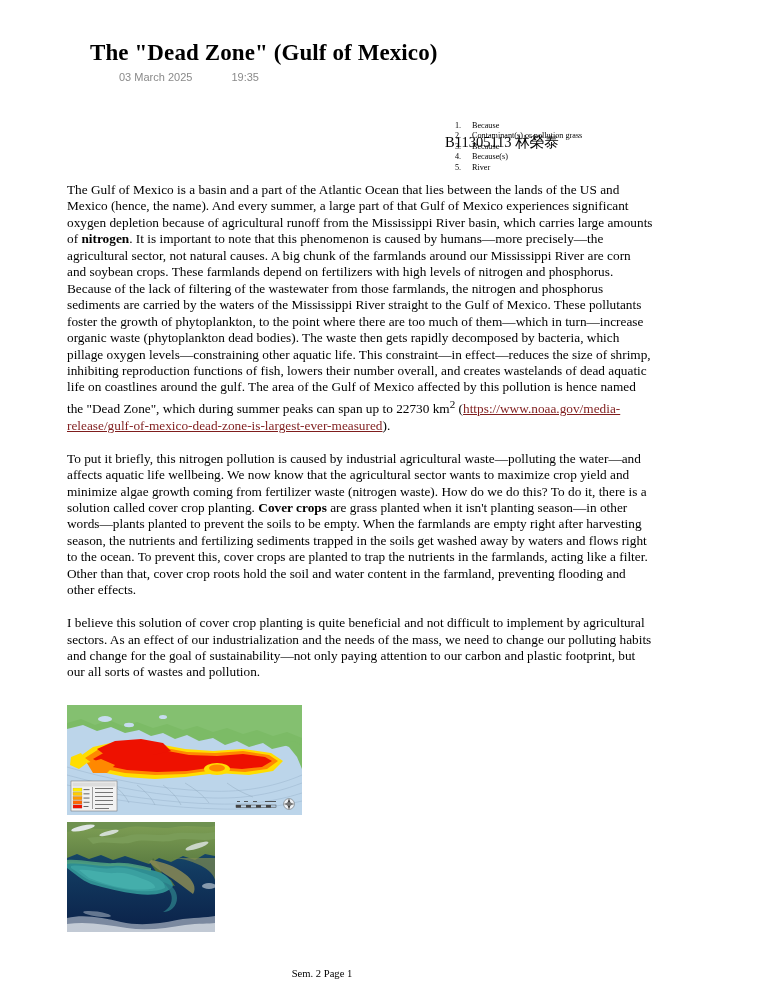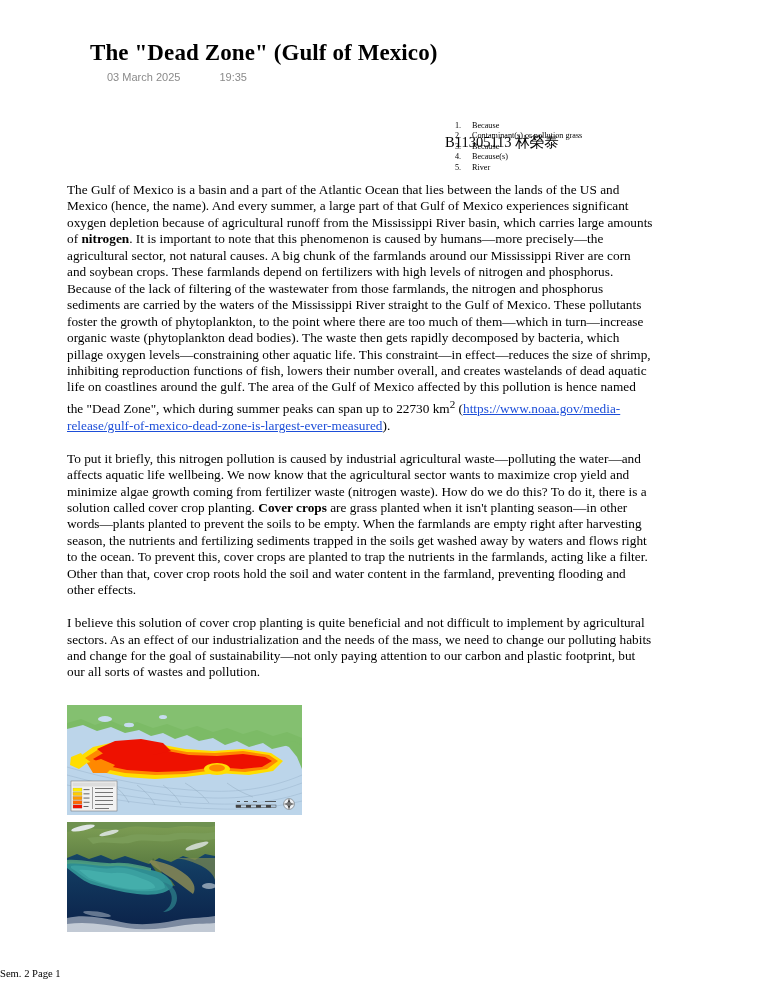--- a/index.html
+++ b/index.html
@@ -27,21 +27,21 @@
     left: 90px;
     top: 40px;
     font-family: "Liberation Serif", "DejaVu Serif", serif;
     font-size: 23px;
     font-weight: bold;
     letter-spacing: 0.1px;
     white-space: nowrap;
   }
   .meta-row {
     position: absolute;
-    left: 91px;
+    left: 103px;
     top: 71px;
     font-family: "Liberation Sans", "DejaVu Sans", sans-serif;
     font-size: 11px;
     color: #8a8a8a;
     white-space: nowrap;
     padding-left: 16px;
   }
   .meta-date { display: inline-block; }
   .meta-time { display: inline-block; margin-left: 36px; }
 
@@ -84,21 +84,21 @@
   }
   .para {
     font-size: 13.3px;
     line-height: 16.45px;
     text-align: left;
     margin: 0 0 16.4px 0;
   }
   .para:last-child { margin-bottom: 8px; }
   .bold { font-weight: bold; }
   a.ext-link {
-    color: #1d4ed8;
+    color: #7f1d1d;
     text-decoration: underline;
   }
 
   
   .figure-map {
     position: absolute;
     left: 67px;
     top: 705px;
     width: 235px;
     height: 110px;
@@ -115,21 +115,21 @@
     background: #0d2a52;
   }
   .fig-svg { display: block; width: 100%; height: 100%; }
 
   
   .footer {
     position: absolute;
     left: 0;
     top: 968px;
     width: 644px;
-    text-align: left;
+    text-align: center;
     font-size: 10.6px;
   }
 </style>
 </head>
 <body>
 
 <div class="page">
 
   <div class="doc-title">The "Dead Zone" (Gulf of Mexico)</div>
   <div class="meta-row">

